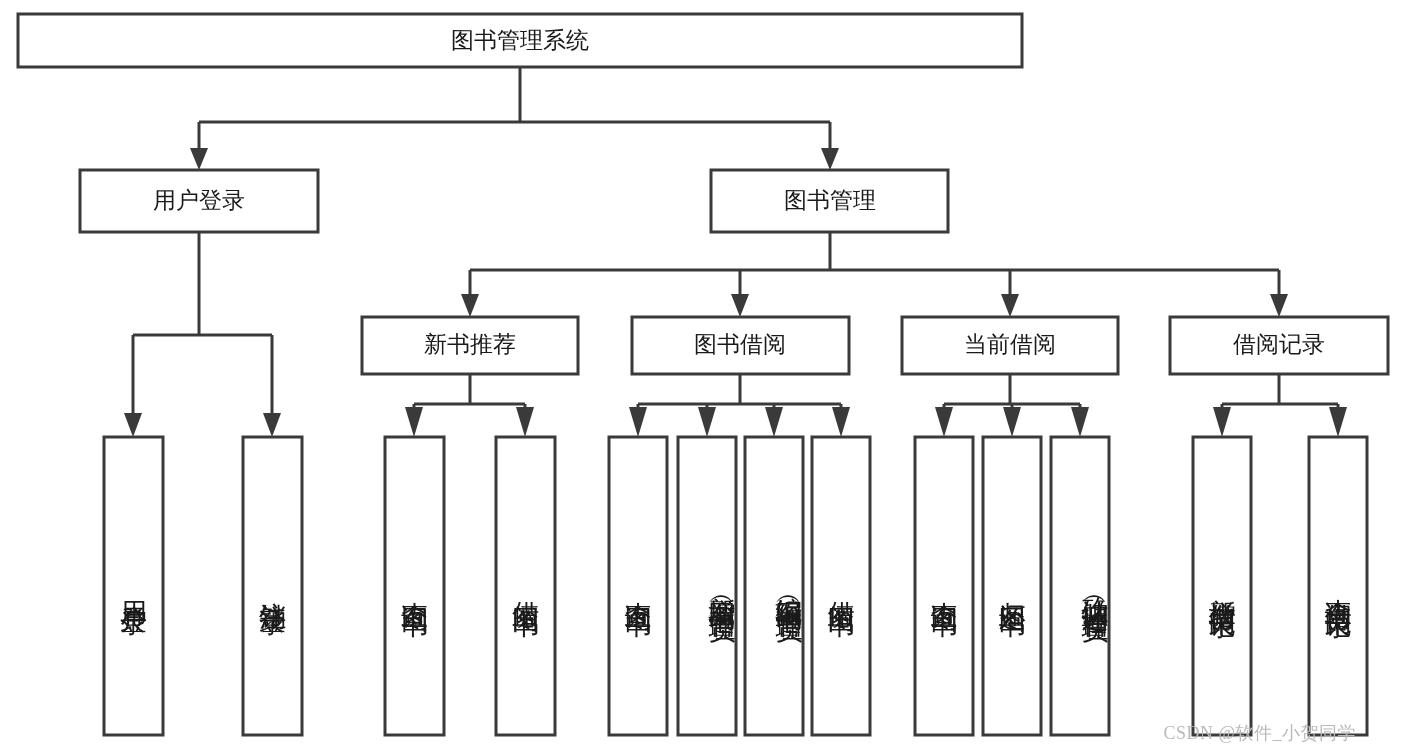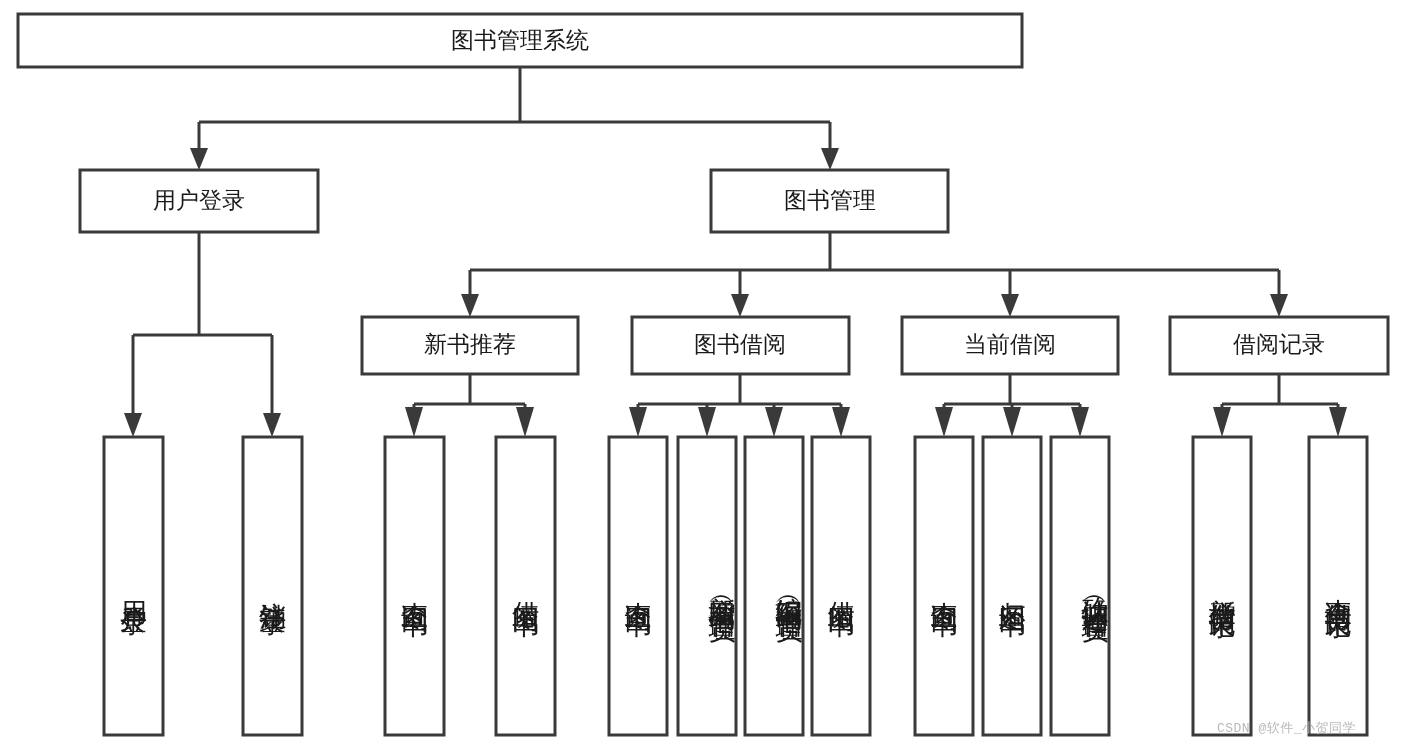--- a/index.html
+++ b/index.html
@@ -56,23 +56,23 @@
     line-height: 1.05;
     letter-spacing: 3px;
     color: #1a1a1a;
     white-space: nowrap;
     pointer-events: none;
     text-align: center;
   }
   .watermark {
     position: absolute;
     right: 12px;
-    bottom: 10px;
-    font-family: Liberation Mono, monospace;
-    font-size: 13px;
+    bottom: 2px;
+    font-family: Liberation Serif, serif;
+    font-size: 18px;
     color: #b9b9b9;
     letter-spacing: 0.5px;
     white-space: nowrap;
   }
 </style>
 </head>
 <body>
 
 <div id="diagram-root">
 

